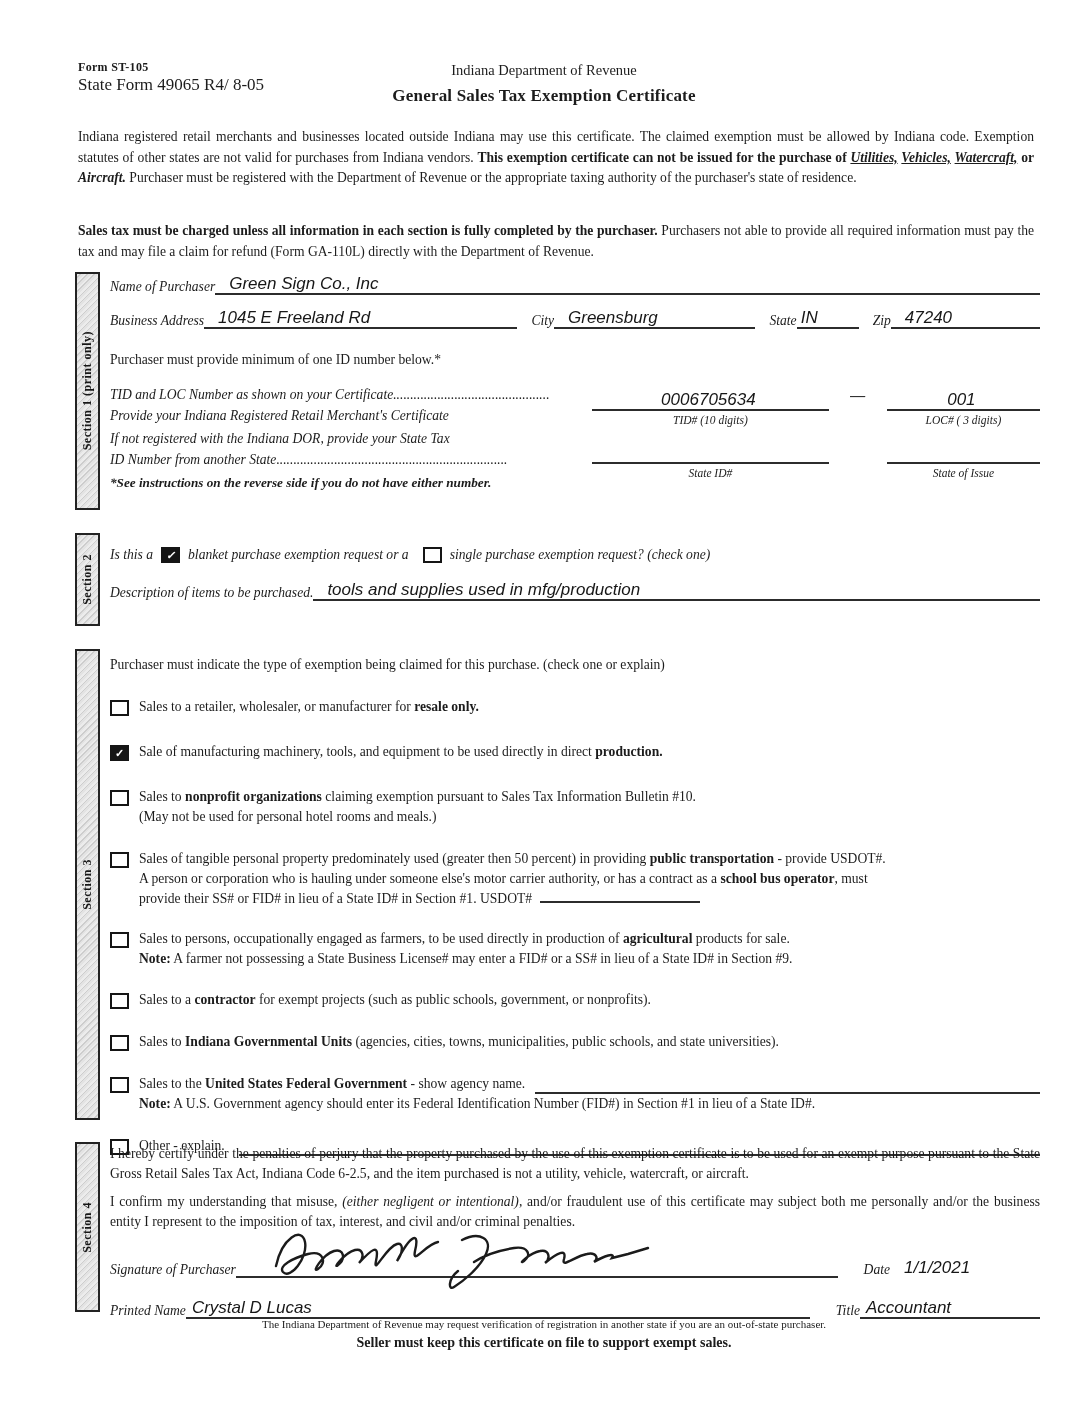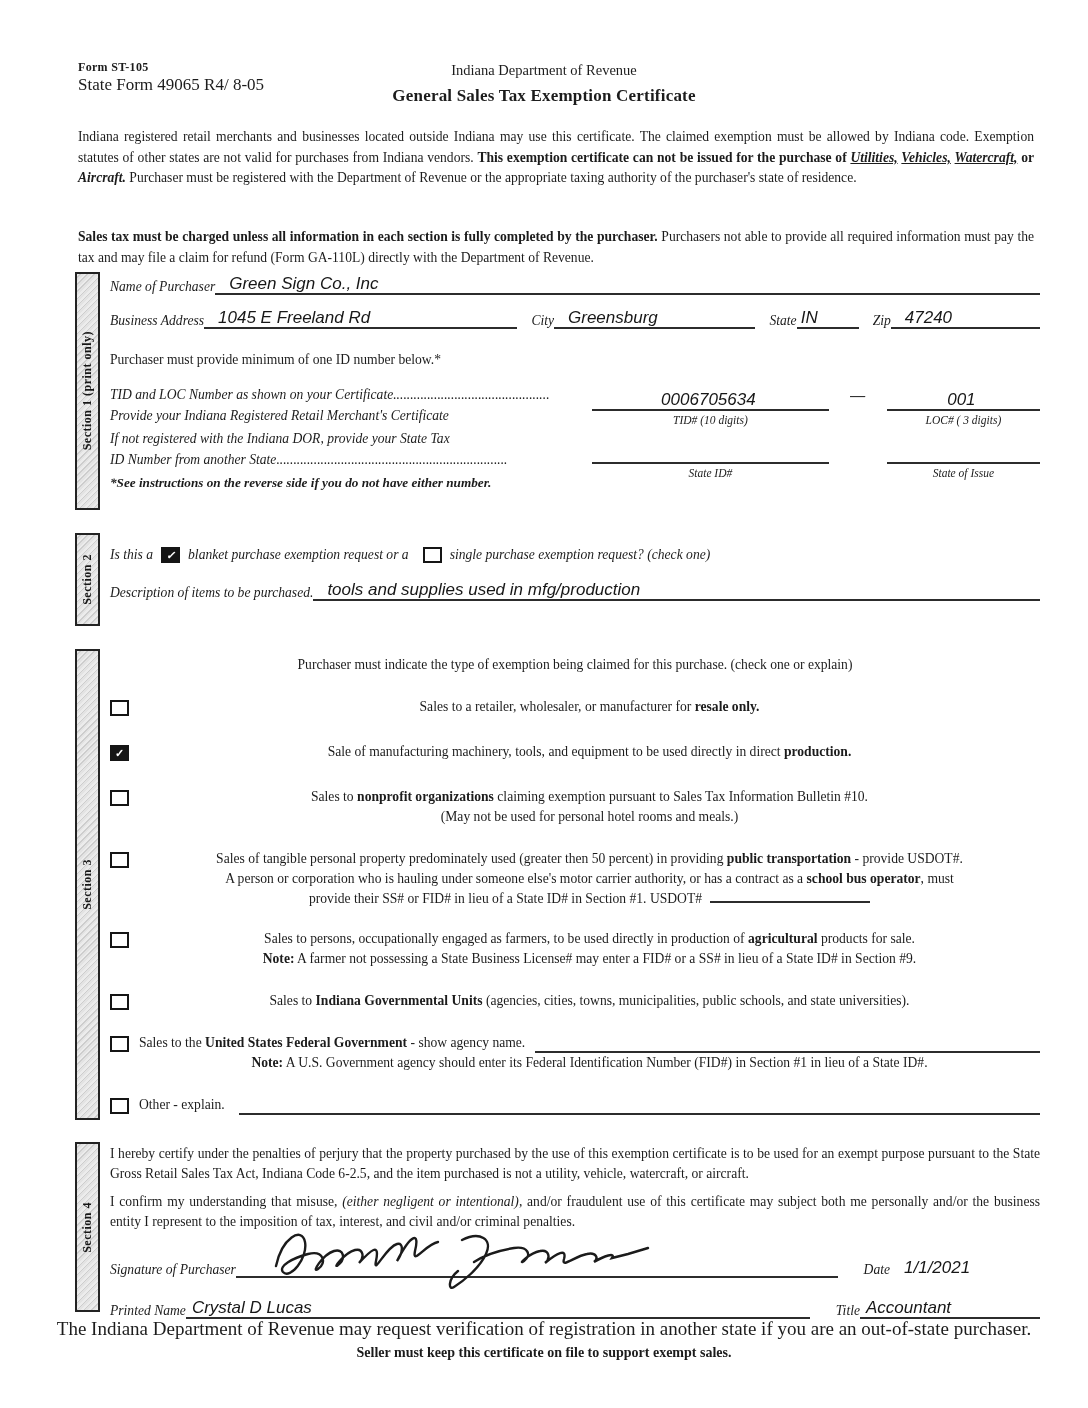--- a/index.html
+++ b/index.html
@@ -16,21 +16,21 @@
   .hdr-left{position:absolute;left:78px;top:60px;}
   .form-number{font-weight:bold;font-size:12px;letter-spacing:.3px;}
   .state-form{font-size:17px;}
   .hdr-center{position:absolute;left:0;right:0;top:62px;text-align:center;}
   .dept{font-size:14.5px;}
   .form-title{font-weight:bold;font-size:17px;margin-top:7px;letter-spacing:.2px;}
 
   
   .para{position:absolute;left:78px;width:956px;font-size:13.6px;line-height:20.5px;text-align:justify;margin:0;}
   #para1{top:127px;}
-  #para2{top:227px;}
+  #para2{top:221px;}
 
   
   .section{position:absolute;left:75px;width:965px;display:flex;align-items:stretch;}
   .sbar{
     flex:0 0 21px;border:2px solid #232323;margin-right:10px;
     background:repeating-linear-gradient(135deg,#ececec 0 2px,#cdcdcd 2px 3px,#e3e3e3 3px 5px);
     display:flex;align-items:center;justify-content:center;
   }
   .sbar span{
     writing-mode:vertical-rl;transform:rotate(180deg);
@@ -74,21 +74,21 @@
   .s1-state-row{margin-top:2px;}
   .see-note{font-weight:bold;font-size:13.2px;margin-top:2px;}
 
   
   #section2{top:533px;height:93px;}
   #section2 .scontent{padding-top:14px;}
   .s2-desc-row{margin-top:17px;}
 
   
   #section3{top:649px;height:471px;}
-  #section3 .scontent{padding-top:8px;text-align:center;}
+  #section3 .scontent{padding-top:8px;}
   .item{display:flex;align-items:flex-start;}
   .itext{line-height:20px;flex:1;min-width:0;}
   .blank{display:inline-block;border-bottom:2px solid #2c2c2c;height:12px;vertical-align:baseline;}
   .blank-usdot{width:160px;margin-left:8px;}
   .blank-agency{flex:1;margin-left:10px;border-bottom:2px solid #2c2c2c;height:14px;}
   .blank-other{flex:1;margin-left:14px;border-bottom:2px solid #2c2c2c;height:14px;}
 
   
   #section4{top:1142px;height:170px;}
   #section4 .scontent{padding-top:2px;}
@@ -97,21 +97,21 @@
   .sig-row{margin-top:26px;position:relative;}
   .sig-line{position:relative;}
   .sig-svg{position:absolute;left:30px;bottom:-16px;pointer-events:none;}
   .date-gap{width:26px;flex:none;}
   .dateline{flex:0 0 150px;display:flex;align-items:flex-end;}
   .print-row{margin-top:20px;}
   .title-line{flex:0 0 180px;}
 
   
   .footer{position:absolute;left:0;right:0;top:1318px;text-align:center;}
-  .footer-line1{font-size:19px;}
+  .footer-line1{font-size:11px;}
   .footer-line2{font-weight:bold;font-size:14px;margin-top:5px;}
 </style>
 </head>
 <body>
 
 <div class="page">
 
   <div class="hdr-left">
     <div class="form-number">Form ST-105</div>
     <div class="state-form">State Form 49065   R4/ 8-05</div>
@@ -273,20 +273,28 @@
       <div class="item" style="margin-top:20px">
         <span class="cb" data-checked="false">
             <span class="tick">✓</span>
           </span>
         <div class="itext">
           <div><span>Sales to persons, occupationally engaged as farmers, to be used directly in production of </span><span class="b">agricultural</span><span> products for sale.</span></div>
           <div><span class="b">Note:</span><span> A farmer not possessing a State Business License# may enter a FID# or a SS# in lieu of a State ID# in Section #9.</span></div>
         </div>
       </div>
 
+      <div class="item" style="margin-top:21px">
+        <span class="cb" data-checked="false">
+            <span class="tick">✓</span>
+          </span>
+        <div class="itext">
+            <div><span>Sales to a </span><span class="b">contractor</span><span> for exempt projects (such as public schools, government, or nonprofits).</span></div>
+          </div>
+      </div>
 
       <div class="item" style="margin-top:22px">
         <span class="cb" data-checked="false">
             <span class="tick">✓</span>
           </span>
         <div class="itext">
             <div><span>Sales to </span><span class="b">Indiana Governmental Units</span><span> (agencies, cities, towns, municipalities, public schools, and state universities).</span></div>
           </div>
       </div>
 

